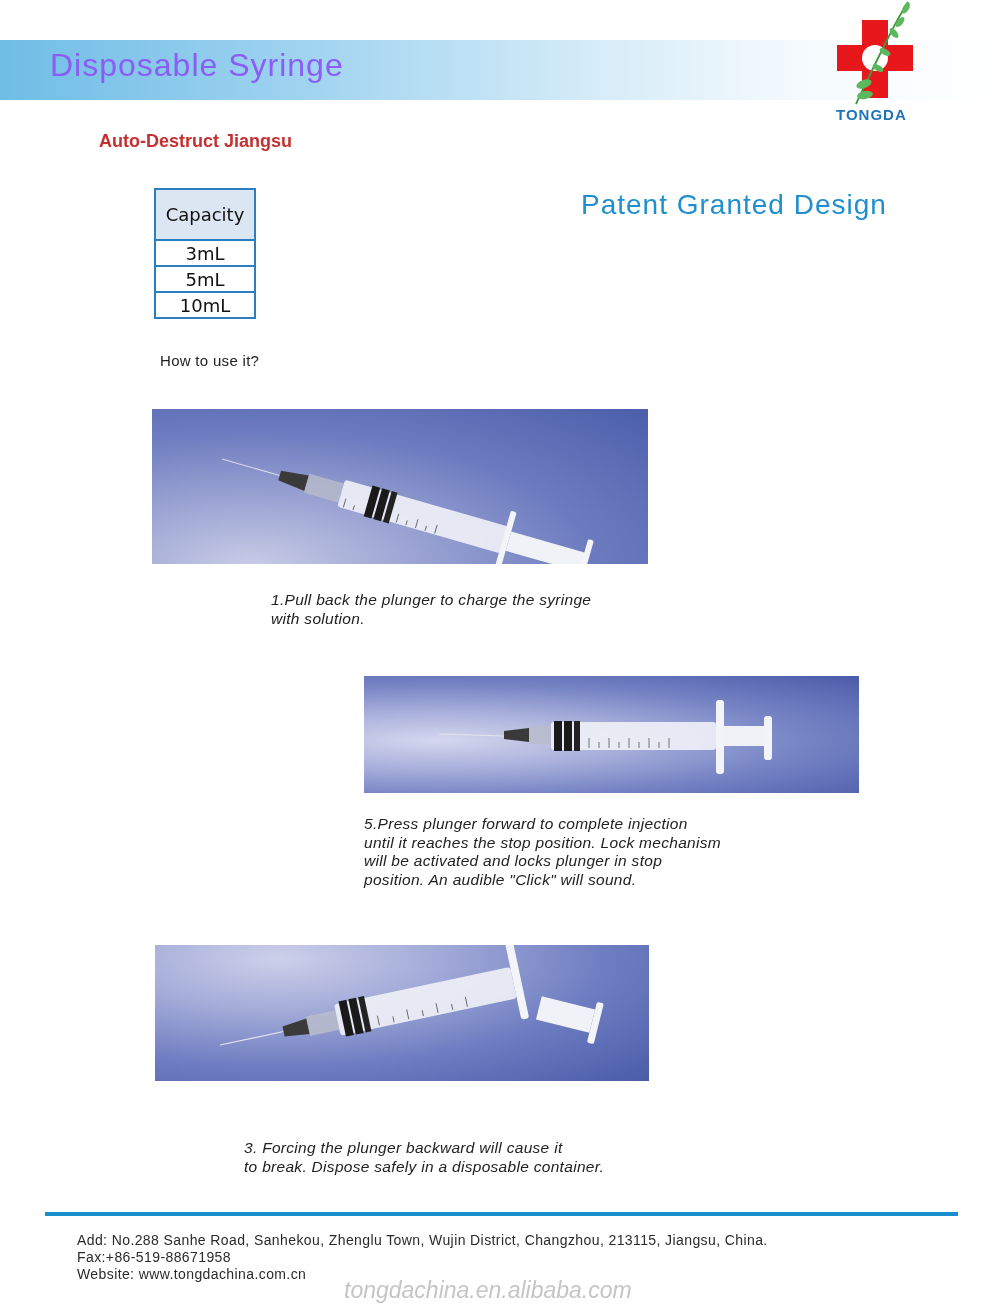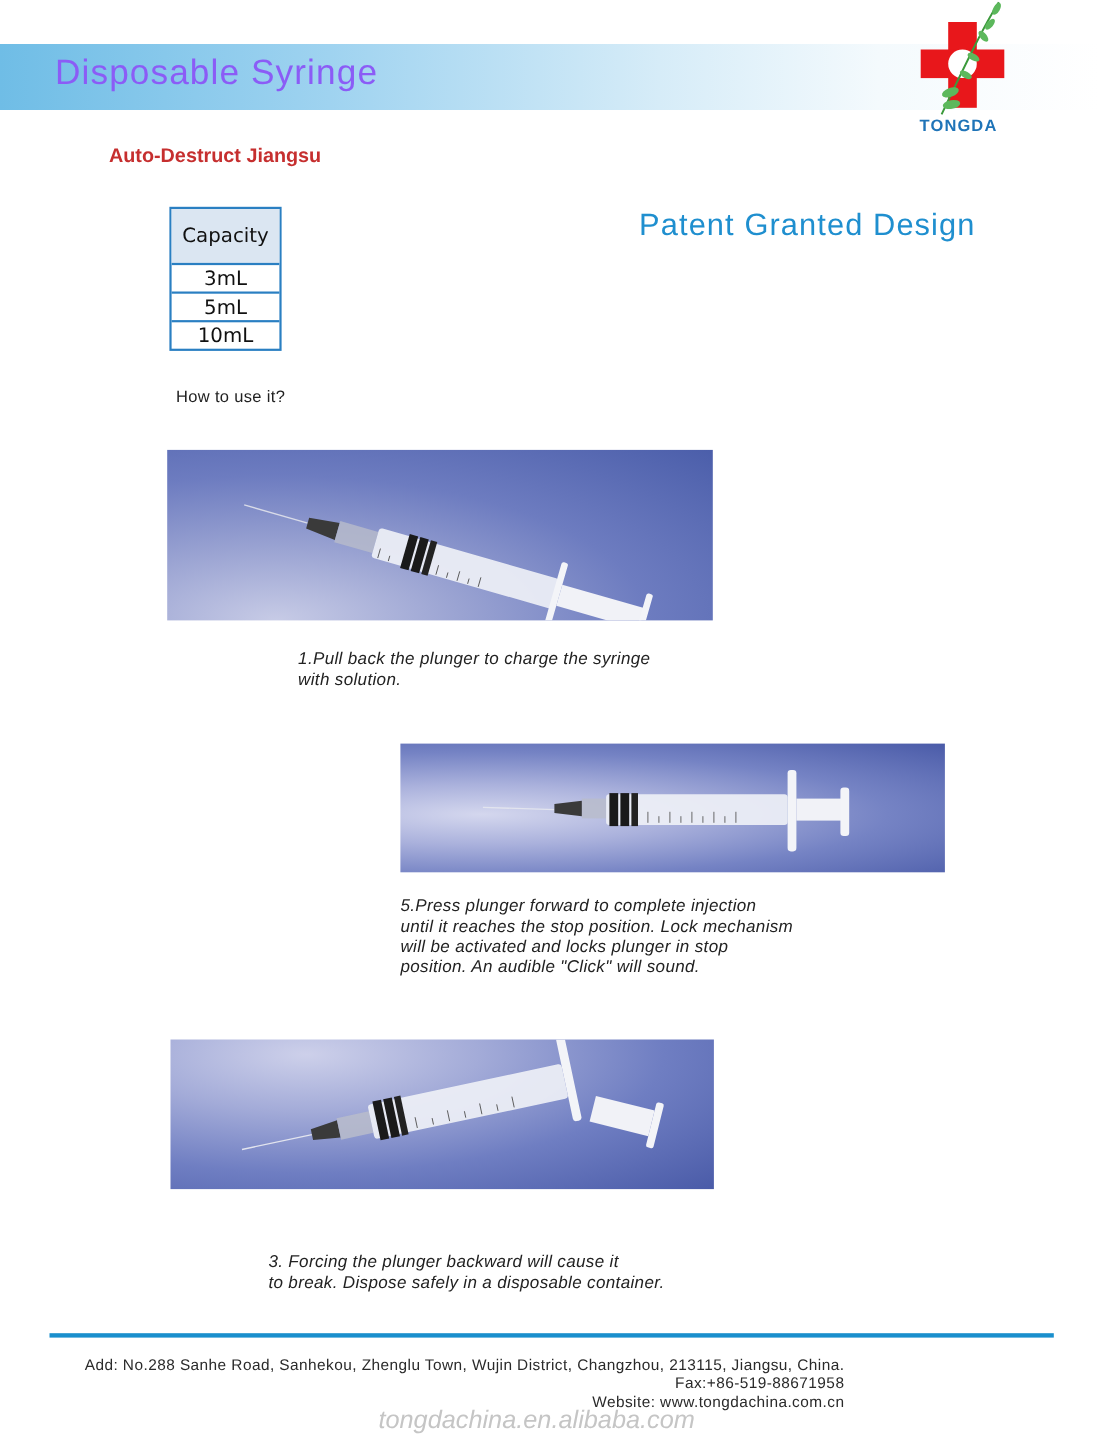--- a/index.html
+++ b/index.html
@@ -39,21 +39,21 @@
   .photo svg { position: absolute; left: 0; top: 0; }
 
   .step { font-size: 15.5px; color: #222; line-height: 18.5px; letter-spacing: 0.3px; white-space: pre-line; font-style: italic; }
   .step1 { left: 271px; top: 591px; }
   .step2 { left: 364px; top: 815px; }
   .step3 { left: 244px; top: 1109px; margin-top: 30px; }
 
   .divider { left: 45px; top: 1212px; width: 913px; height: 4px; background: #1a8fcd; }
 
   .footer { left: 77px; top: 1232px; font-size: 14px; color: #2a2a2a; line-height: 16.8px; letter-spacing: 0.4px; }
-  .footer div { white-space: nowrap; text-align: right; }
+  .footer div { white-space: nowrap; }
   .watermark { left: 344px; top: 1277px; font-size: 23px; color: #c5c5c5; letter-spacing: 0px; font-style: italic; }
 </style>
 </head>
 <body>
 
 <div class="abs banner"></div>
 <div class="abs banner-title">Disposable Syringe</div>
 
 <svg class="abs logo" viewBox="0 0 90 110" width="90" height="110">
   <rect x="30" y="20" width="26" height="78" fill="#e8171b"></rect>

